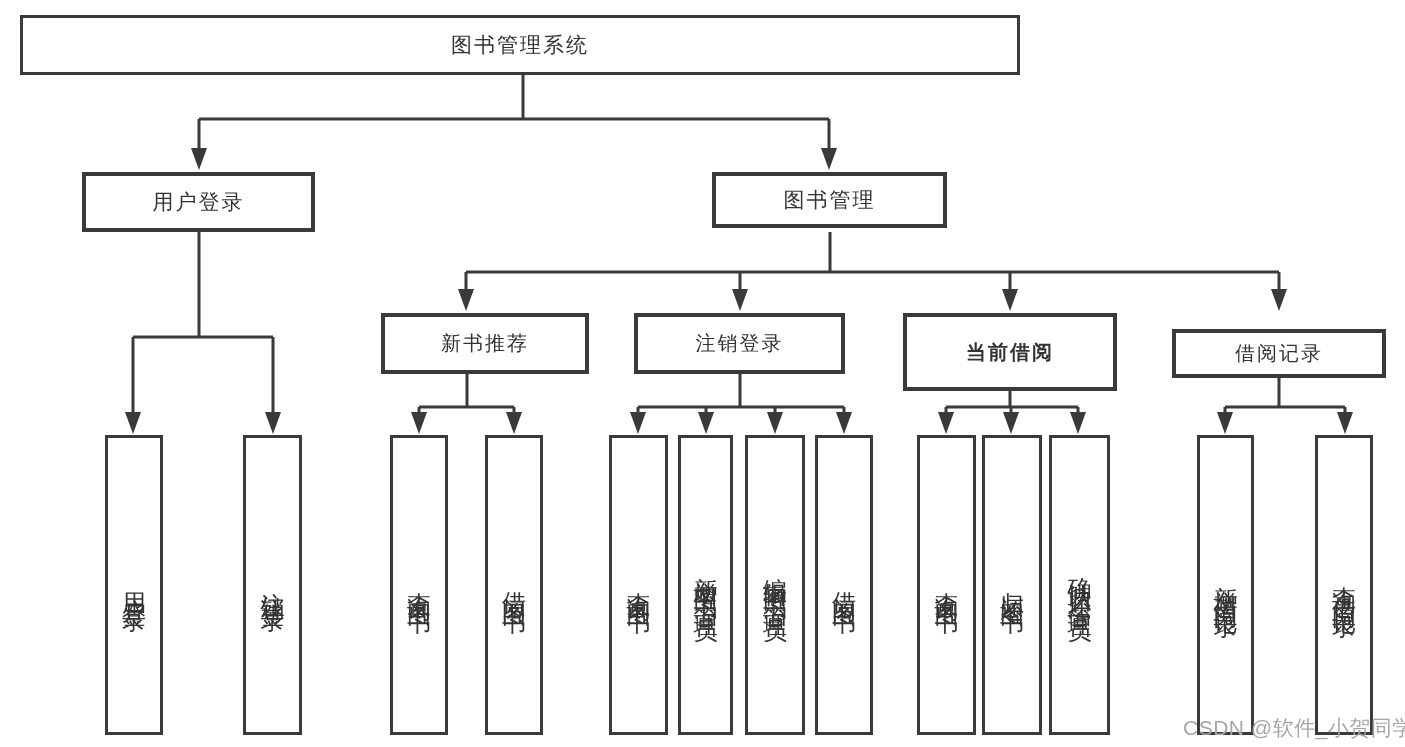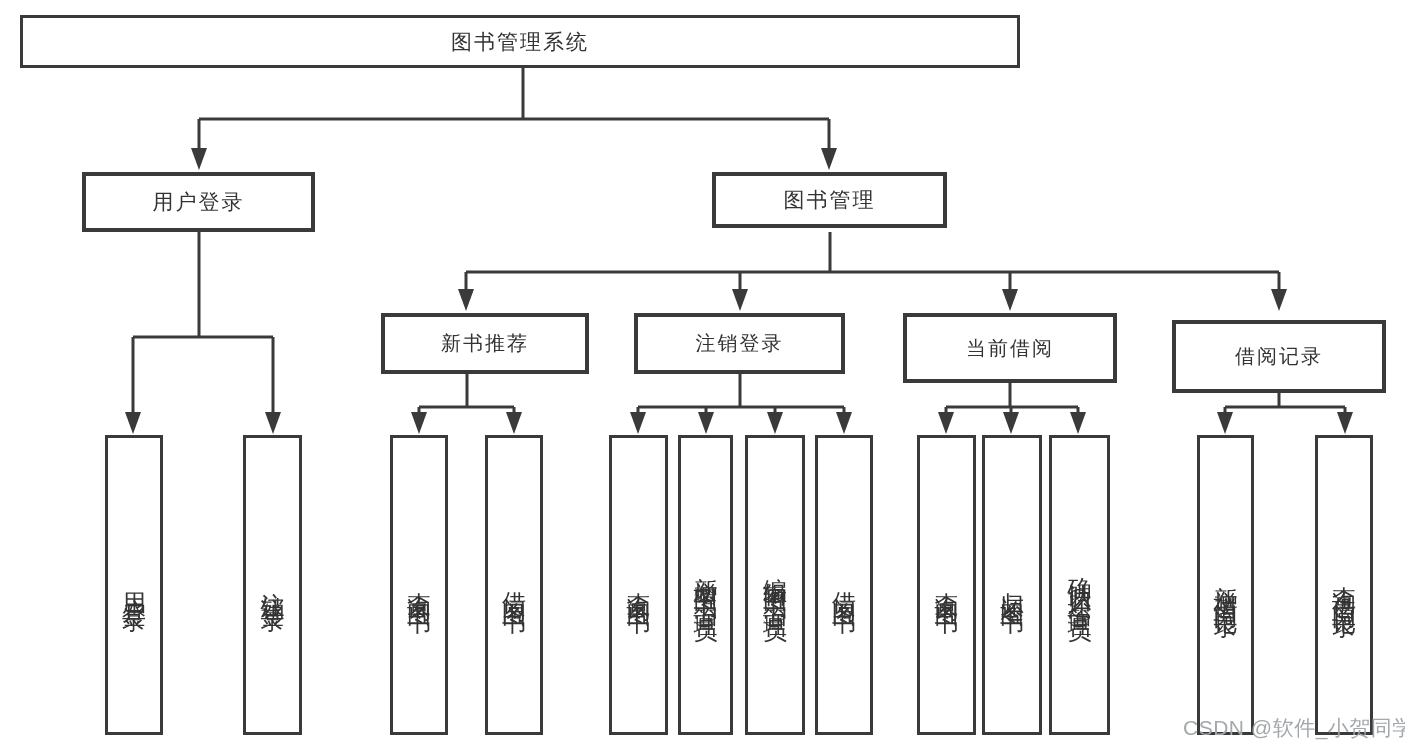--- a/index.html
+++ b/index.html
@@ -90,29 +90,29 @@
       <polygon points="767,412 783,412 775,434"></polygon>
       <polygon points="836,412 852,412 844,434"></polygon>
       <polygon points="938,412 954,412 946,434"></polygon>
       <polygon points="1003,412 1019,412 1011,434"></polygon>
       <polygon points="1070,412 1086,412 1078,434"></polygon>
       <polygon points="1217,412 1233,412 1225,434"></polygon>
       <polygon points="1337,412 1353,412 1345,434"></polygon>
     </g>
   </svg>
 
-  <div class="node h-node" style="left:20px; top:15px; width:1000px; height:53px;">图书管理系统</div>
+  <div class="node h-node" style="left:20px; top:15px; width:1000px; height:60px;">图书管理系统</div>
 
   <div class="node h-node lvl2" style="left:82px; top:172px; width:233px; height:60px;">用户登录</div>
   <div class="node h-node lvl2" style="left:712px; top:172px; width:235px; height:56px;">图书管理</div>
 
   <div class="node h-node lvl3" style="left:363px; top:313px; width:208px; height:61px;margin-left:18px;">新书推荐</div>
   <div class="node h-node lvl3" style="left:634px; top:313px; width:211px; height:61px;">注销登录</div>
-  <div class="node h-node lvl3" style="left:903px; top:313px; width:214px; height:70px;">当前借阅</div>
-  <div class="node h-node lvl3" style="left:1172px; top:320px; width:214px; height:73px;">借阅记录</div>
+  <div class="node h-node lvl3" style="left:903px; top:313px; width:214px; height:78px;font-weight:bold;">当前借阅</div>
+  <div class="node h-node lvl3" style="left:1172px; top:329px; width:214px; height:49px;">借阅记录</div>
 
   <div class="node v-node" style="left:105px; top:435px; width:58px; height:300px;">用户登录</div>
   <div class="node v-node" style="left:243px; top:435px; width:59px; height:300px;">注销登录</div>
 
   <div class="node v-node" style="left:390px; top:435px; width:58px; height:300px;">查询图书</div>
   <div class="node v-node" style="left:485px; top:435px; width:58px; height:300px;">借阅图书</div>
 
   <div class="node v-node" style="left:609px; top:435px; width:59px; height:300px;">查询图书</div>
   <div class="node v-node" style="left:678px; top:435px; width:55px; height:300px;">新增图书（管理员）</div>
   <div class="node v-node" style="left:745px; top:435px; width:60px; height:300px;">编辑图书（管理员）</div>

